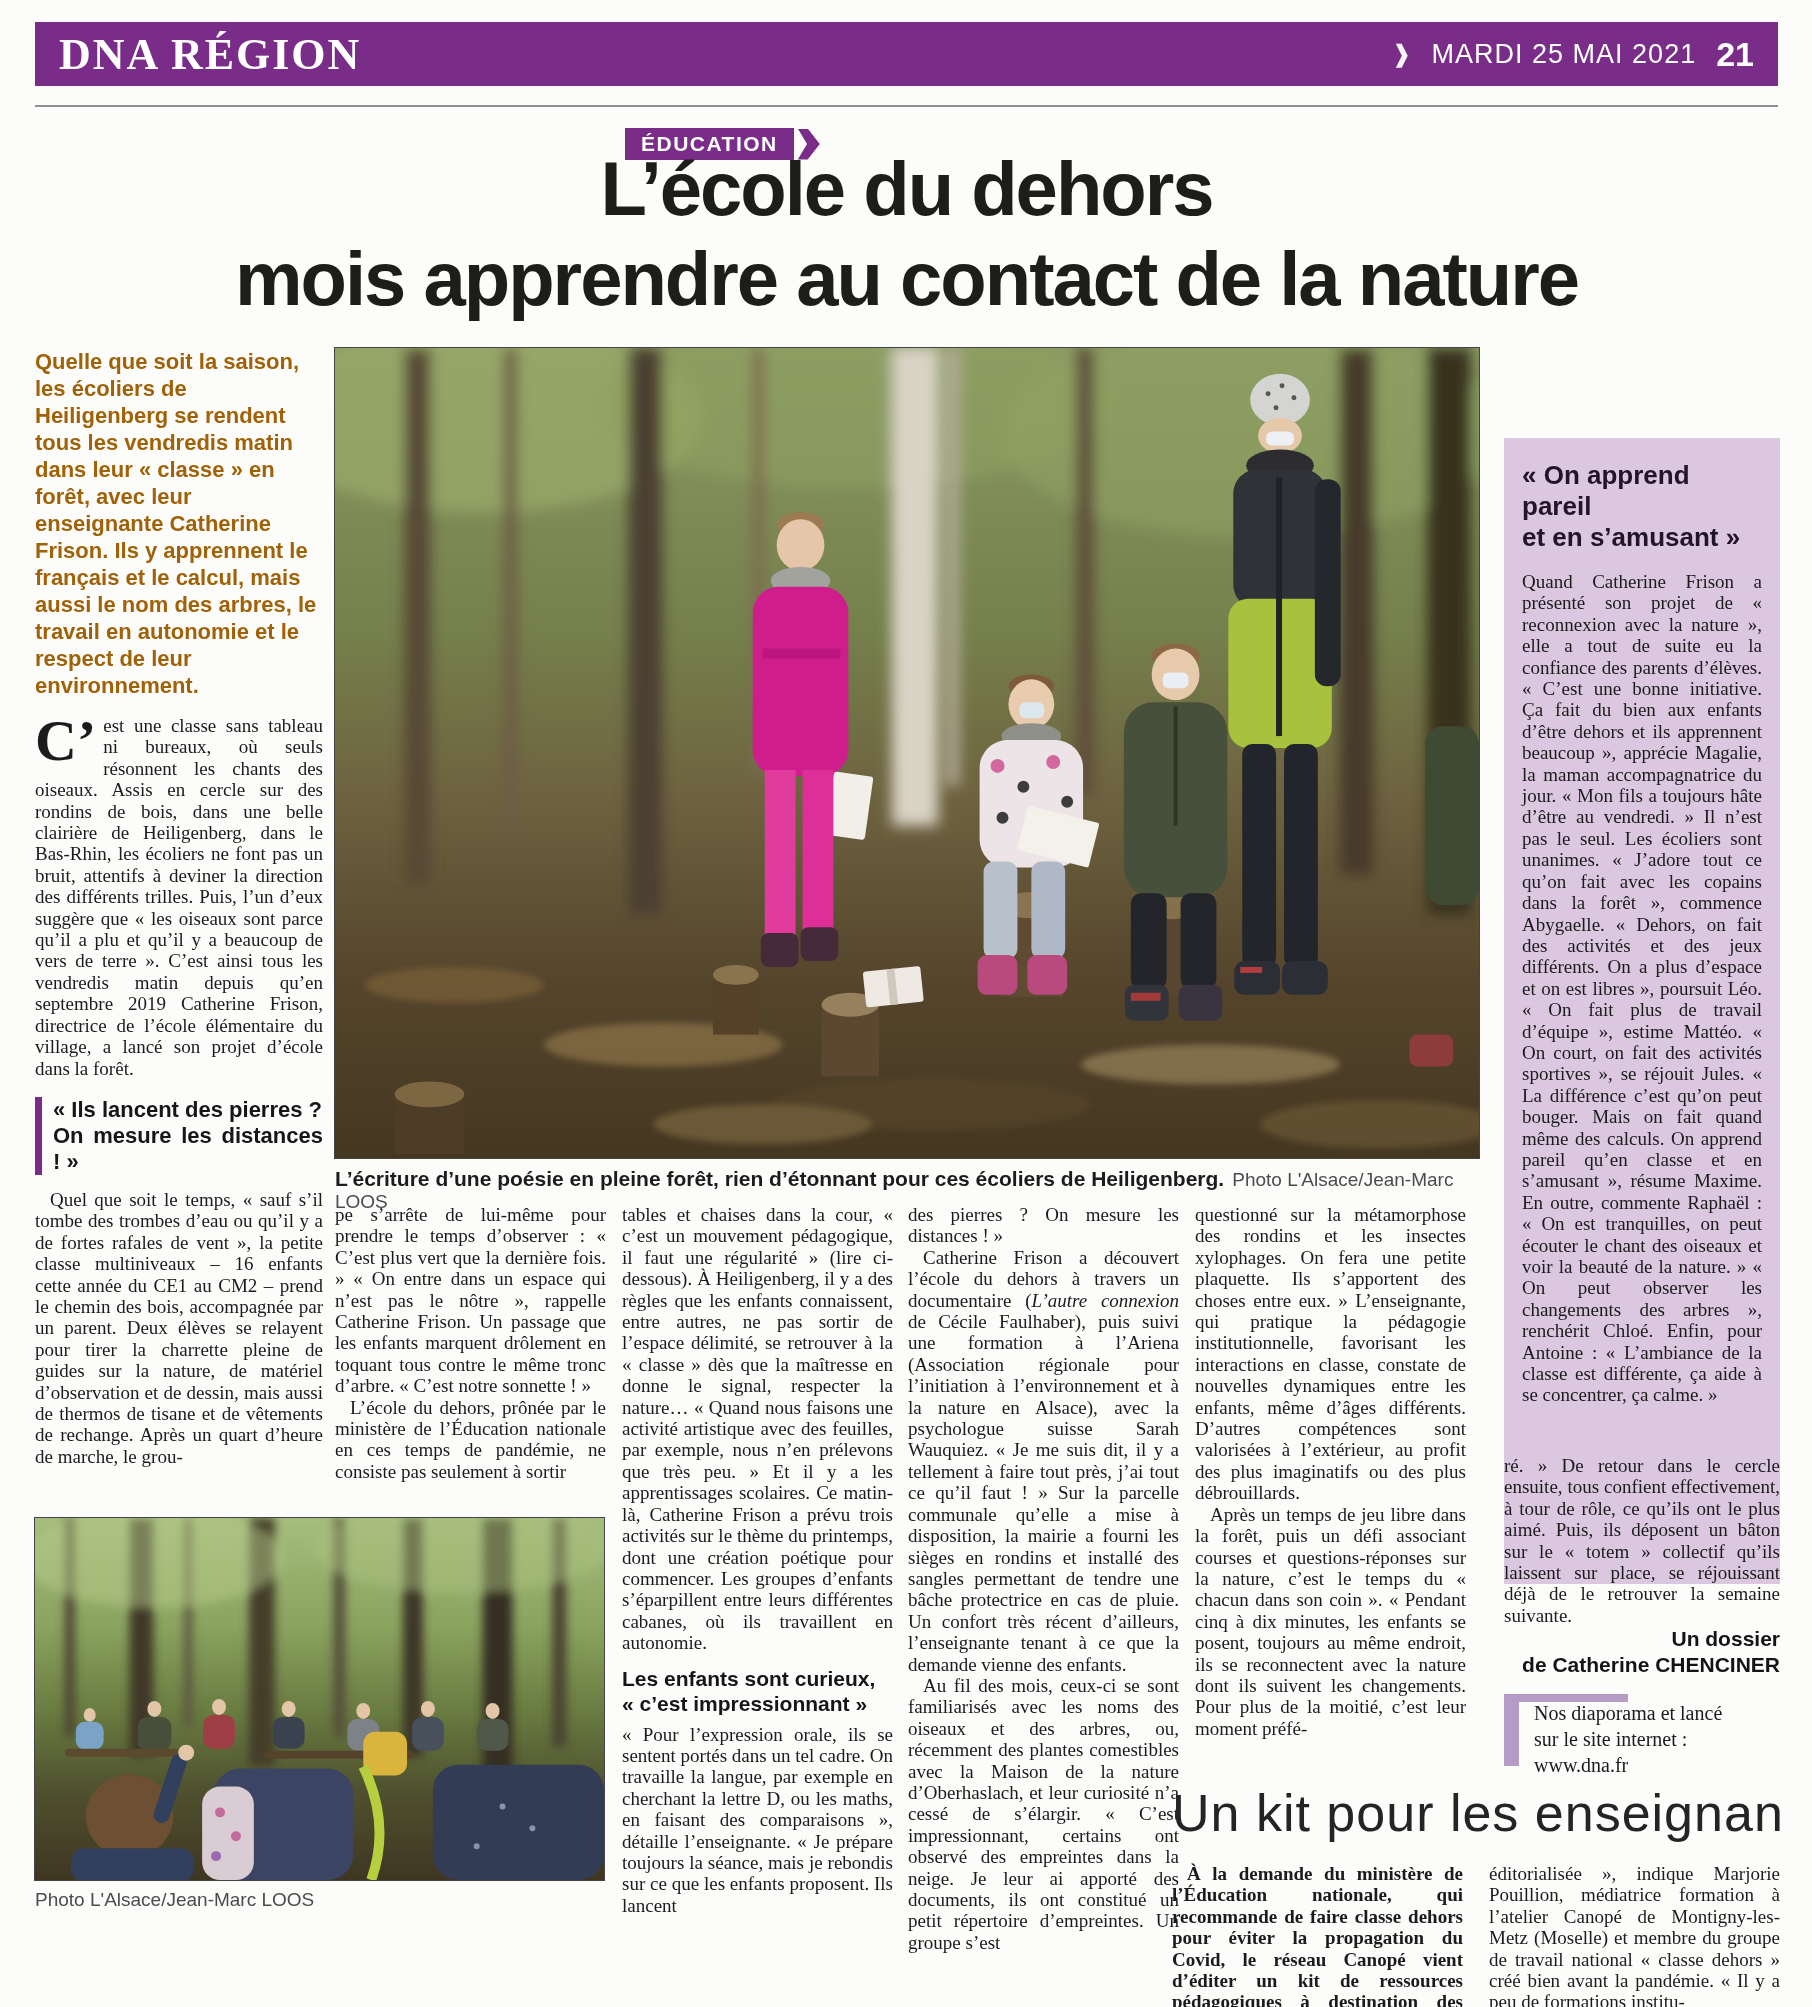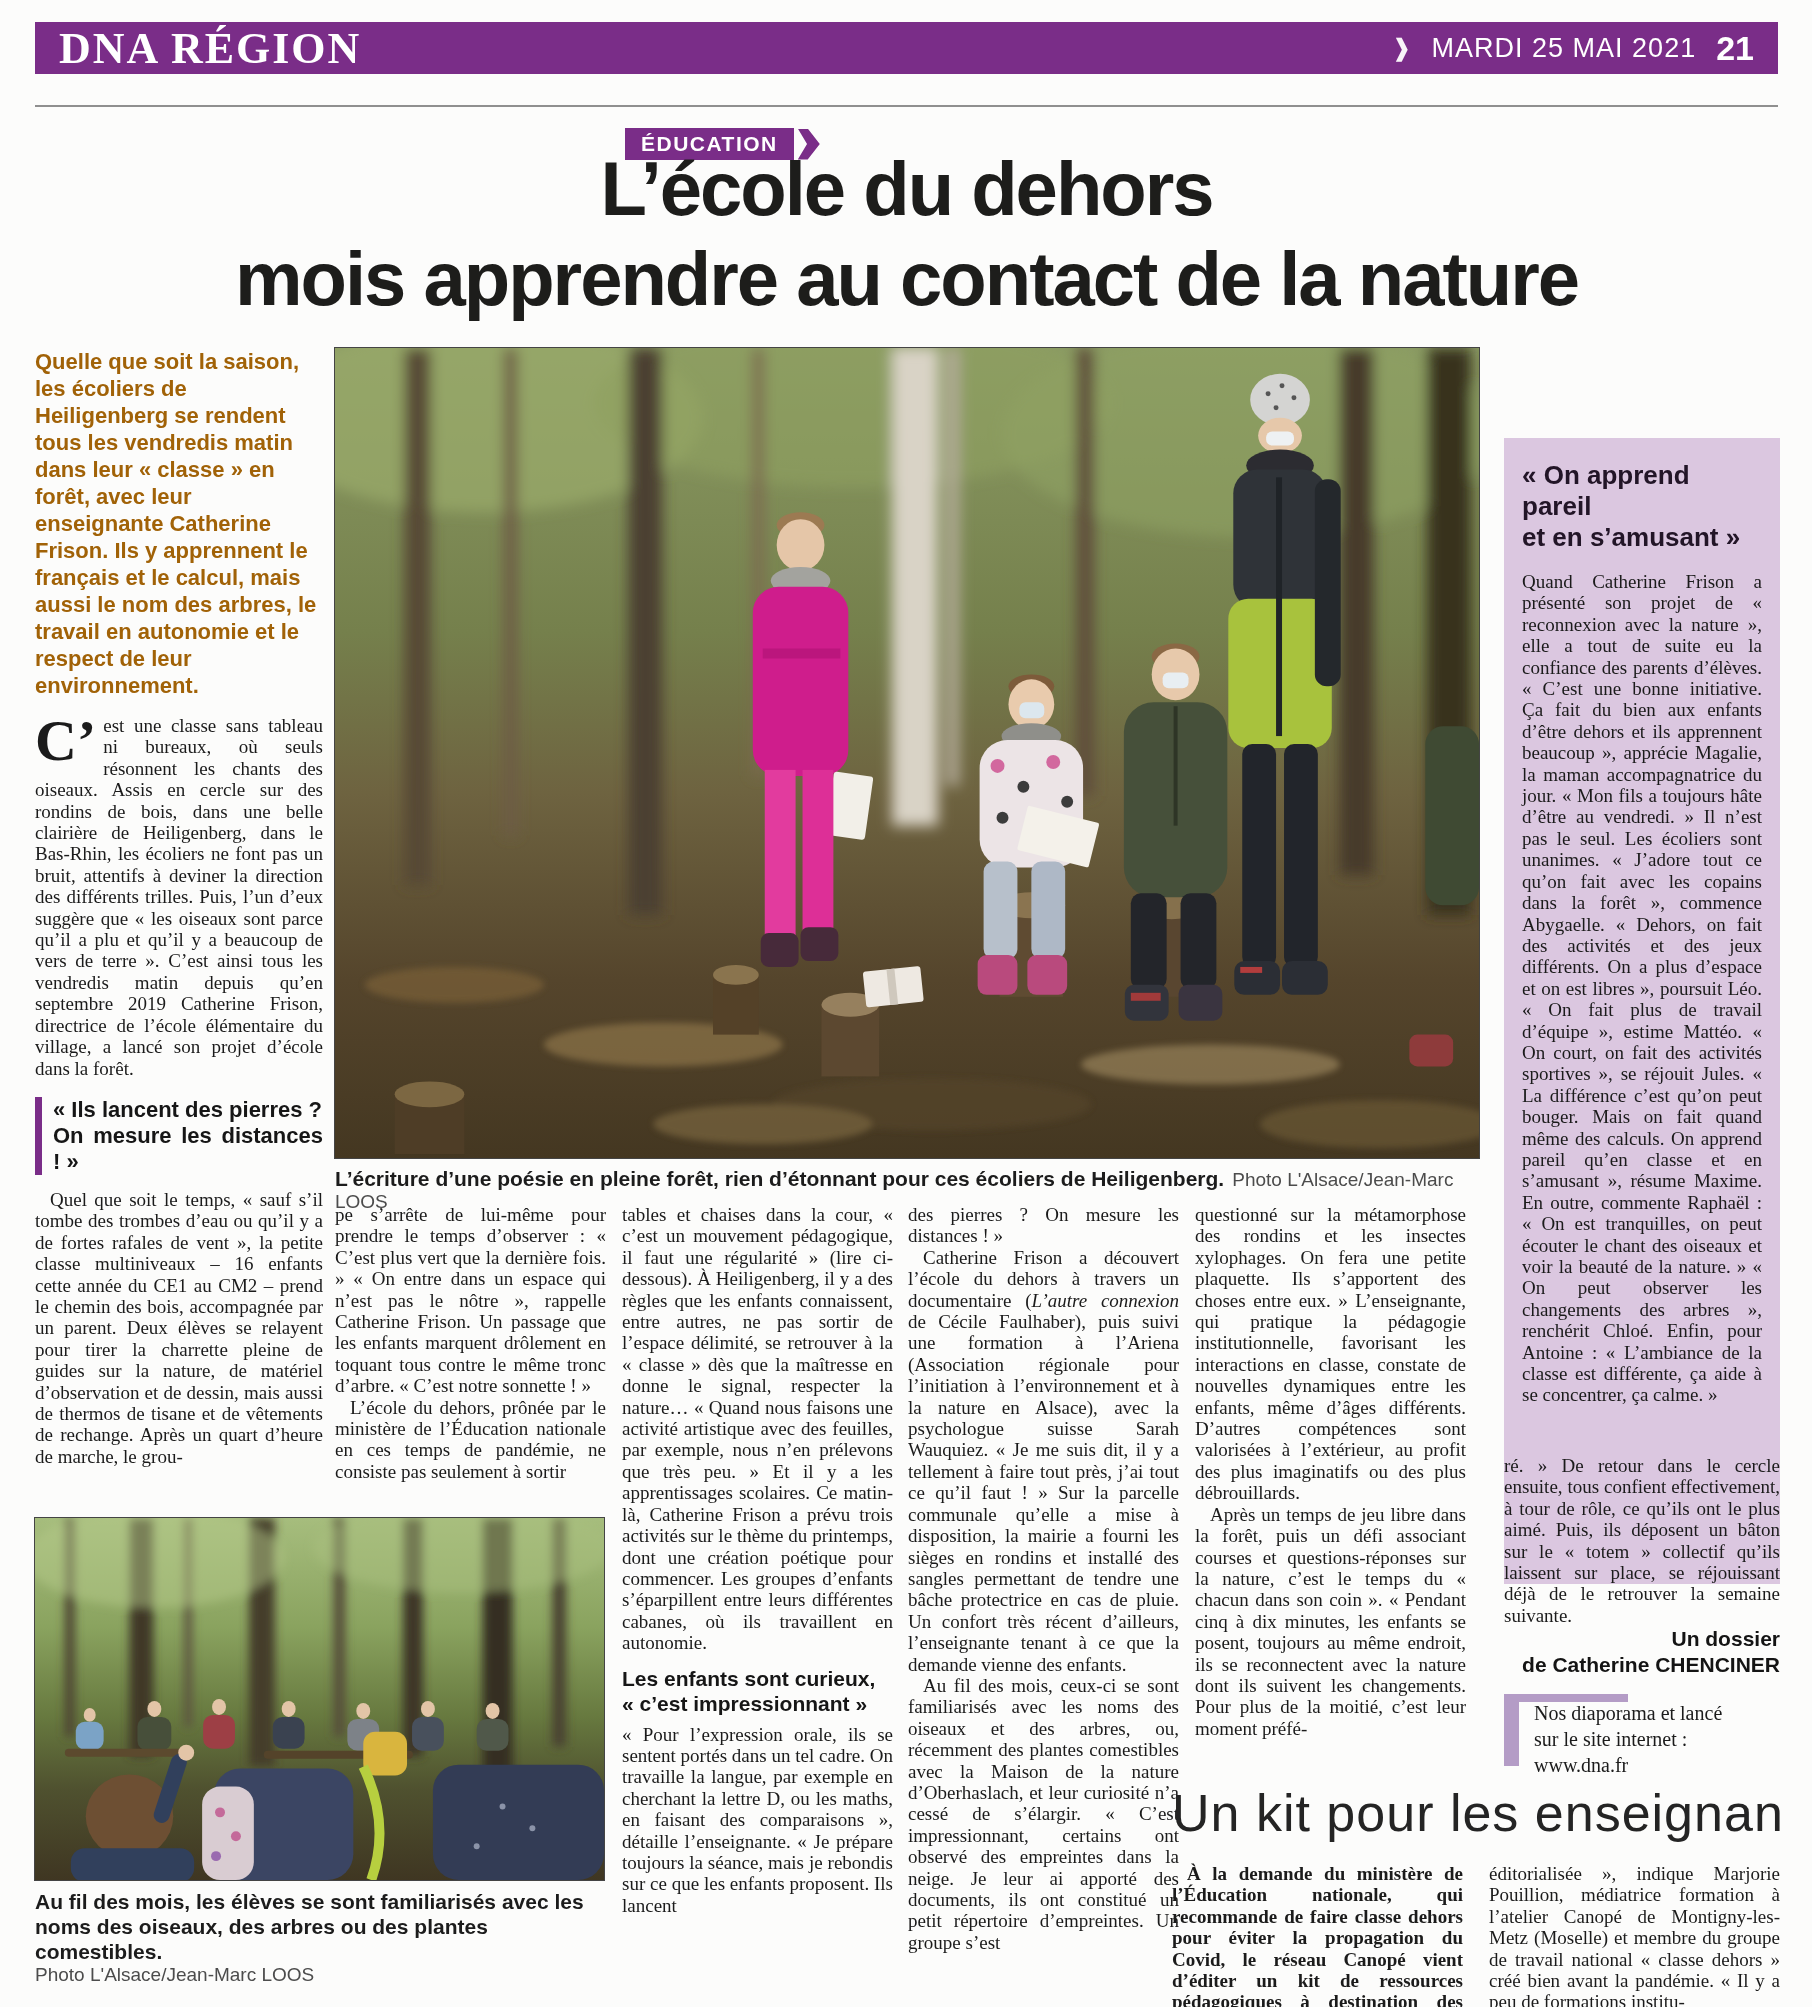--- a/index.html
+++ b/index.html
@@ -1,21 +1,21 @@
 <!DOCTYPE html>
 <html lang="fr"><head>
 <meta charset="utf-8">
 <style>
   html,body{margin:0;padding:0;background:#e9e9e9;}
   #page{position:relative;width:1813px;height:2008px;margin:0 auto;background:#fcfcfb;
         overflow:hidden;color:#1b1b1b;font-family:"Liberation Serif",serif;}
   .abs{position:absolute;}
 
   
-  #hdr{left:35px;top:22px;width:1743px;height:52px;background:#7a2d88;color:#fff;
+  #hdr{left:35px;top:22px;width:1743px;height:64px;background:#7a2d88;color:#fff;
        display:flex;align-items:center;padding:0 24px;box-sizing:border-box;}
   .brand{font-family:"Liberation Serif",serif;font-weight:700;font-size:44px;letter-spacing:2px;}
   .hright{margin-left:auto;display:flex;align-items:center;gap:20px;font-family:"Liberation Sans",sans-serif;}
   .chev{font-size:24px;opacity:.95;}
   .hdate{font-size:27px;letter-spacing:1px;font-weight:400;}
   .pnum{font-weight:700;font-size:34px;}
   #rule{left:35px;top:105px;width:1743px;height:2px;background:#8f8f8f;}
 
   
   #kick{left:625px;top:128px;display:flex;align-items:center;}
@@ -334,21 +334,20 @@
           <circle cx="444" cy="330" r="3" fill="#8b93a8"></circle>
         <ellipse cx="95" cy="300" rx="44" ry="42" fill="#6d4f33"></ellipse>
         <rect x="36" y="332" width="124" height="34" rx="14" fill="#31405c"></rect>
         <rect x="128" y="236" width="16" height="72" rx="8" fill="#31405c" transform="rotate(18 136 272)"></rect>
         <circle cx="152" cy="236" r="8" fill="#e3c5a7"></circle>
       </g>
     </svg>
   </div>
 
   <div id="cap2" class="abs">
-    <div class="cap-b">Au fil des mois, les élèves se sont familiarisés avec les noms des oiseaux, des arbres ou des plantes comestibles.</div>
     <div class="cap-c">Photo L'Alsace/Jean-Marc LOOS</div>
   </div>
 
   <div id="sidebox" class="abs bodytxt">
     <div class="side-title">
       <div>« On apprend pareil</div>
       <div>et en s’amusant »</div>
     </div>
     <p>Quand Catherine Frison a présenté son projet de « reconnexion avec la nature », elle a tout de suite eu la confiance des parents d’élèves. « C’est une bonne initiative. Ça fait du bien aux enfants d’être dehors et ils apprennent beaucoup », apprécie Magalie, la maman accompagnatrice du jour. « Mon fils a toujours hâte d’être au vendredi. » Il n’est pas le seul. Les écoliers sont unanimes. « J’adore tout ce qu’on fait avec les copains dans la forêt », commence Abygaelle. « Dehors, on fait des activités et des jeux différents. On a plus d’espace et on est libres », poursuit Léo. « On fait plus de travail d’équipe », estime Mattéo. « On court, on fait des activités sportives », se réjouit Jules. « La différence c’est qu’on peut bouger. Mais on fait quand même des calculs. On apprend pareil qu’en classe et en s’amusant », résume Maxime. En outre, commente Raphaël : « On est tranquilles, on peut écouter le chant des oiseaux et voir la beauté de la nature. » « On peut observer les changements des arbres », renchérit Chloé. Enfin, pour Antoine : « L’ambiance de la classe est différente, ça aide à se concentrer, ça calme. »</p>
   </div>

